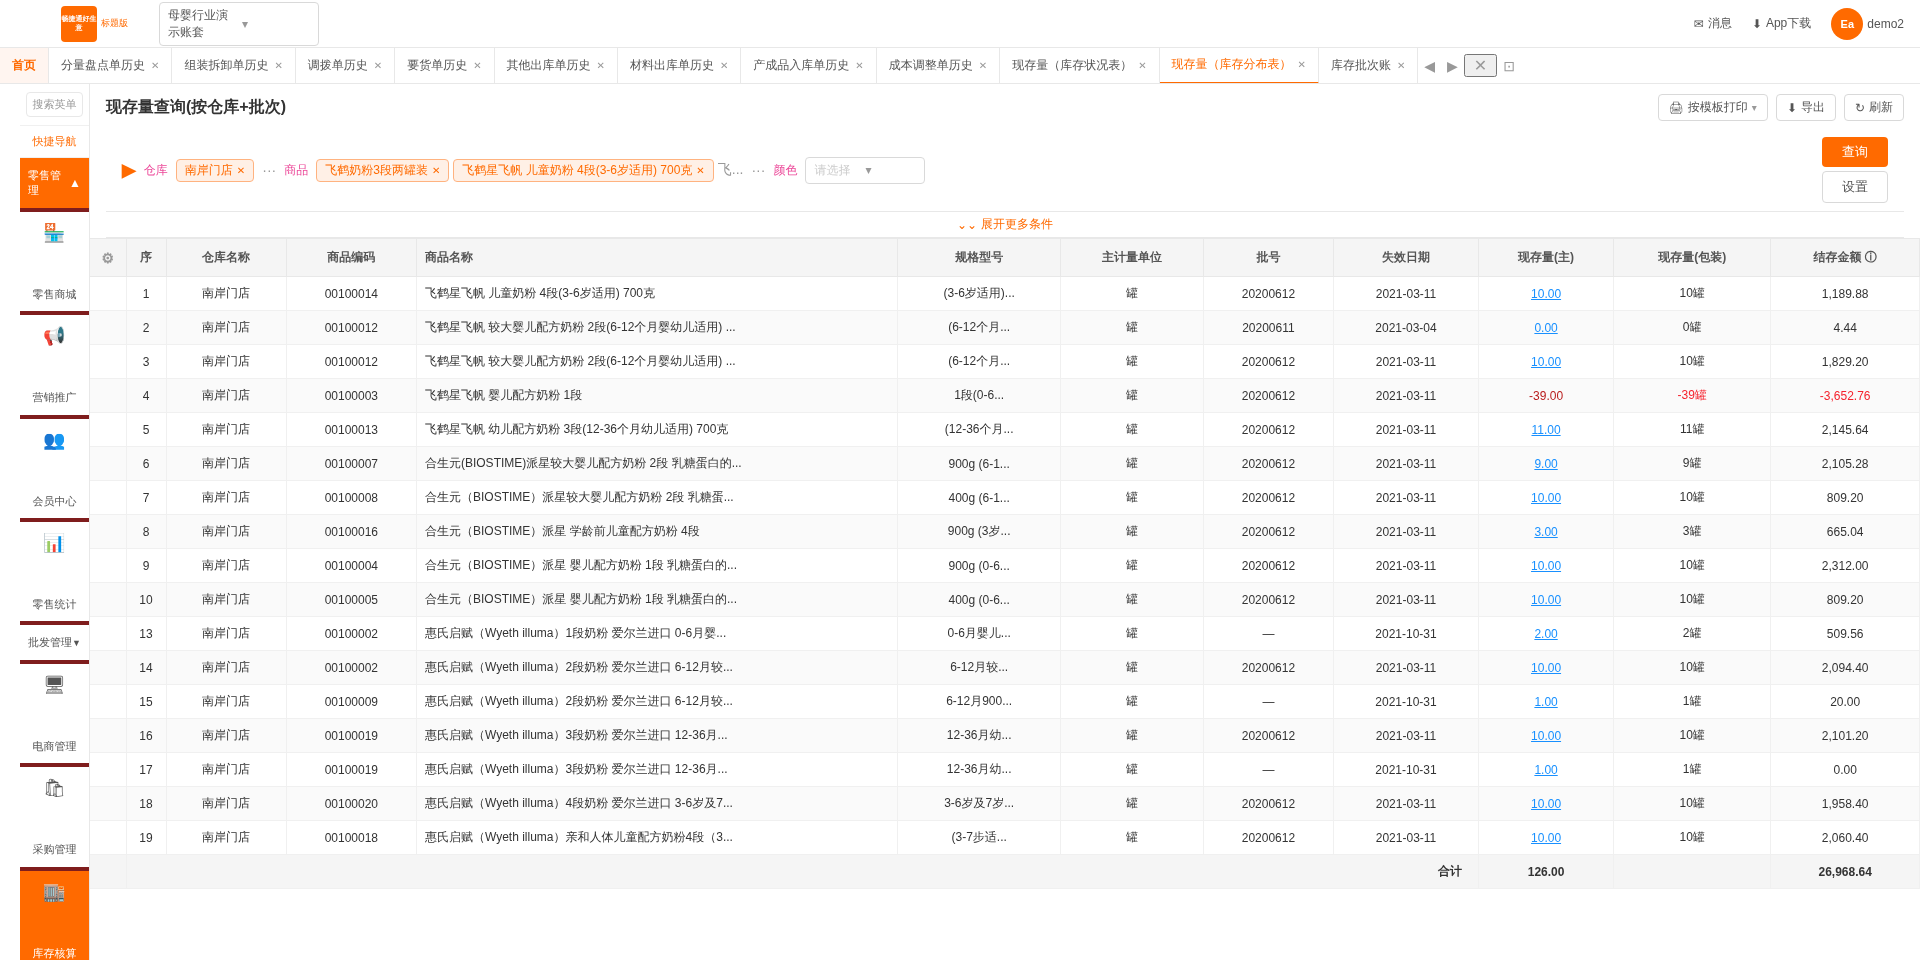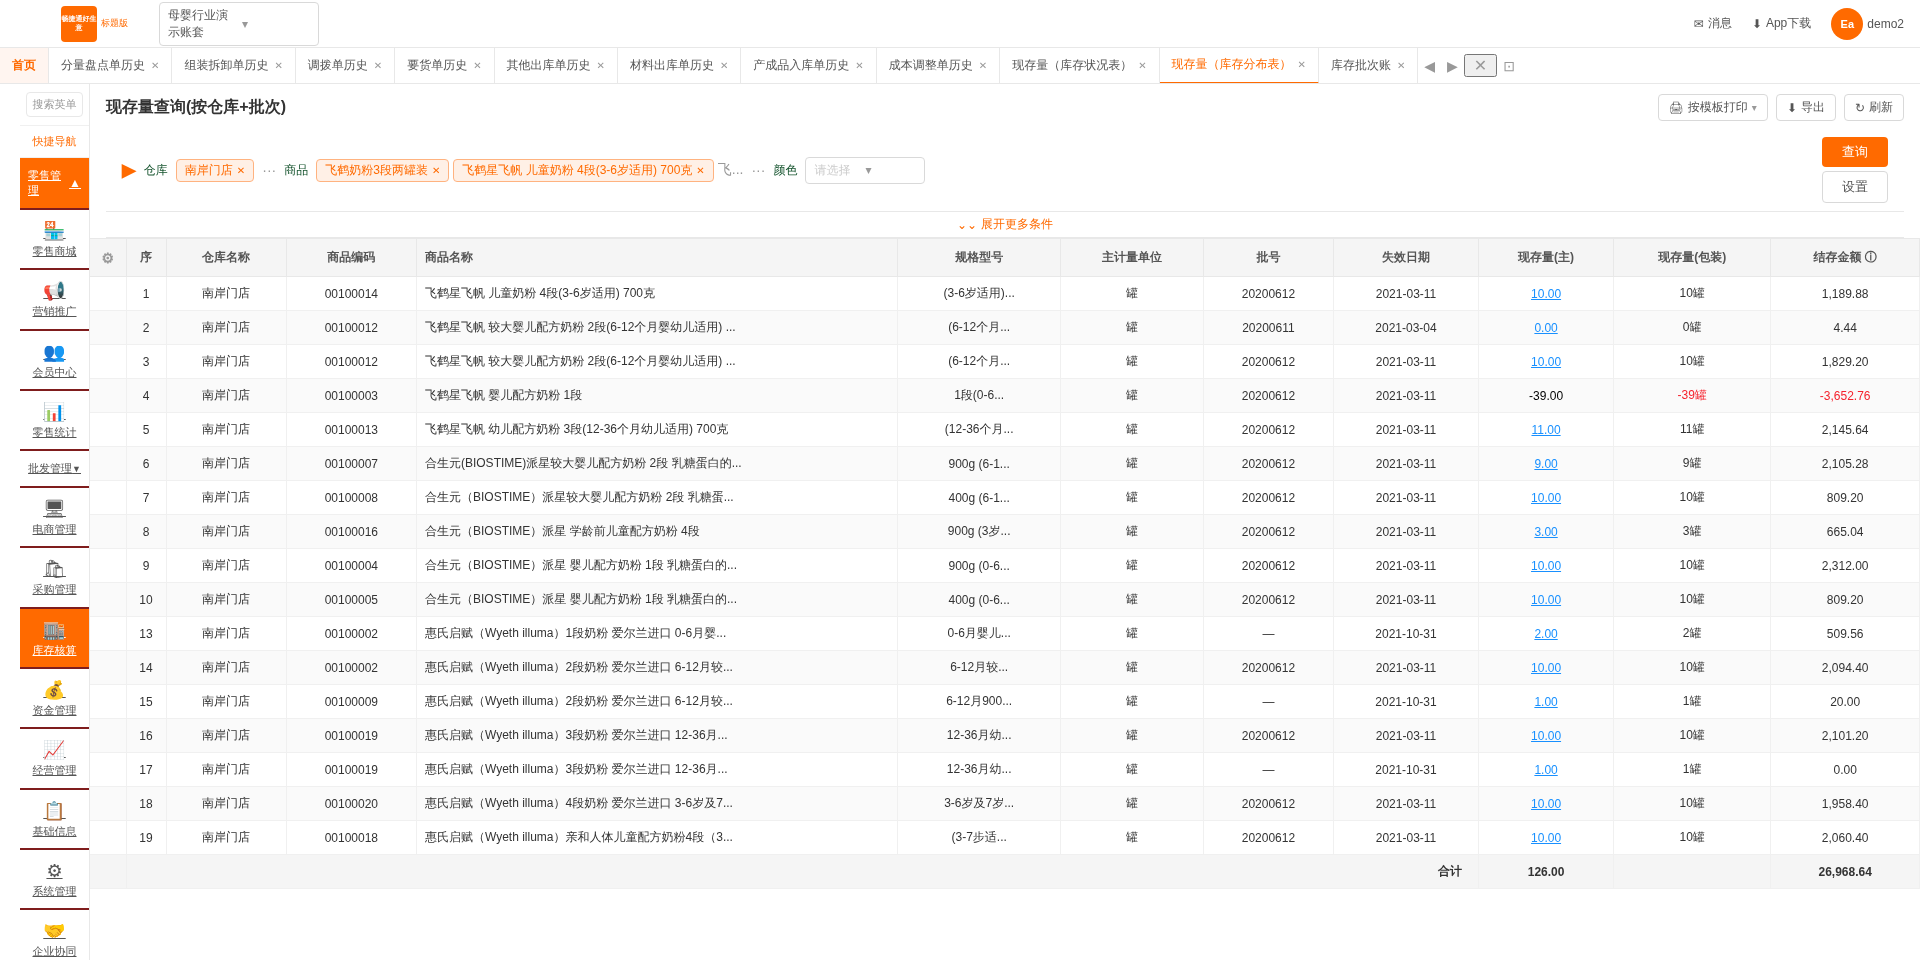--- a/index.html
+++ b/index.html
@@ -26,39 +26,39 @@
 
     
     .main-layout { display: flex; height: calc(960px - 84px); }
 
     
     .sidebar { width: 90px; background: #fff; border-right: 1px solid #e8e8e8; display: flex; flex-direction: column; overflow-y: auto; padding-left: 20px; }
     .sidebar-search { padding: 8px 6px; border-bottom: 1px solid #f0f0f0; }
     .sidebar-search-btn { width: 100%; background: none; border: 1px solid #e8e8e8; border-radius: 4px; padding: 4px; color: #999; font-size: 11px; cursor: pointer; }
     .sidebar-nav { padding: 4px 0; border-bottom: 1px solid #f0f0f0; }
     .sidebar-nav-btn { width: 100%; background: none; border: none; color: #ff6a00; font-size: 11px; cursor: pointer; padding: 4px; text-align: center; }
-    .sidebar-item { display: flex; flex-direction: column; align-items: center; padding: 10px 4px; cursor: pointer; color: #555; border-bottom: 2px solid #7f1d1d; text-decoration: underline; }
+    .sidebar-item { display: flex; flex-direction: column; align-items: center; padding: 10px 4px; cursor: pointer; color: #555; border-bottom: 4px solid #7f1d1d; }
     .sidebar-item.active { background: #ff6a00; color: #fff; }
     .sidebar-item .si-icon { font-size: 18px; margin-bottom: 2px; }
-    .sidebar-item .si-label { font-size: 11px; text-align: right; line-height: 1.3; }
+    .sidebar-item .si-label { font-size: 11px; text-align: right; line-height: 1.3; margin-top: 41px; }
 
     
     .content { flex: 1; display: flex; flex-direction: column; overflow: hidden; }
 
     
     .page-header { background: #fff; padding: 10px 16px 0; border-bottom: 1px solid #e8e8e8; }
     .page-title { font-size: 16px; font-weight: 600; color: #333; margin-bottom: 8px; }
     .btn-print { display: flex; align-items: center; gap: 4px; border: 1px solid #d9d9d9; border-radius: 4px; padding: 4px 10px; background: #fff; cursor: pointer; font-size: 12px; color: #555; }
     .btn-export { display: flex; align-items: center; gap: 4px; border: 1px solid #d9d9d9; border-radius: 4px; padding: 4px 10px; background: #fff; cursor: pointer; font-size: 12px; color: #555; }
     .btn-refresh { display: flex; align-items: center; gap: 4px; border: 1px solid #d9d9d9; border-radius: 4px; padding: 4px 10px; background: #fff; cursor: pointer; font-size: 12px; color: #555; }
 
     
     .filter-bar { background: #fff; padding: 8px 16px; border-bottom: 1px solid #e8e8e8; display: flex; align-items: center; flex-wrap: wrap; gap: 8px; }
     .filter-expand-btn { background: none; border: none; cursor: pointer; color: #ff6a00; font-size: 18px; font-weight: bold; }
-    .filter-label { font-size: 12px; color: #14532d; flex-shrink: 0; font-family: Liberation Mono, monospace; }
+    .filter-label { font-size: 12px; color: #ec4899; flex-shrink: 0; font-family: Liberation Mono, monospace; }
     .filter-tag-group { display: flex; align-items: center; gap: 4px; flex-wrap: wrap; }
     .filter-tag { display: flex; align-items: center; background: #fff0e6; border: 1px solid #ffb380; border-radius: 4px; padding: 2px 8px; font-size: 12px; color: #ff6a00; gap: 4px; }
     .filter-tag .tag-close { cursor: pointer; color: #ff6a00; font-size: 10px; }
     .filter-more { color: #999; cursor: pointer; font-size: 14px; }
     .filter-color-select { display: flex; align-items: center; border: 1px solid #d9d9d9; border-radius: 4px; padding: 4px 8px; font-size: 12px; color: #555; background: #fff; min-width: 120px; cursor: pointer; }
     .filter-color-select span { flex: 1; }
     .expand-more-btn { display: flex; align-items: center; gap: 4px; background: none; border: none; cursor: pointer; color: #ff6a00; font-size: 12px; margin: 0 auto; }
     .btn-query { background: #ff6a00; color: #fff; border: none; border-radius: 4px; padding: 6px 20px; font-size: 13px; cursor: pointer; }
     .btn-setting { background: #fff; color: #555; border: 1px solid #d9d9d9; border-radius: 4px; padding: 6px 16px; font-size: 13px; cursor: pointer; }
 
@@ -370,21 +370,21 @@
             <tr style="background: rgb(250, 250, 250);">
     <td></td>
     <td>4</td>
     <td>南岸门店</td>
     <td>00100003</td>
     <td class="td-name" title="飞鹤星飞帆 婴儿配方奶粉 1段">飞鹤星飞帆 婴儿配方奶粉 1段</td>
     <td>1段(0-6...</td>
     <td>罐</td>
     <td>20200612</td>
     <td>2021-03-11</td>
-    <td style="color:#000000; cursor:pointer;">-39.00</td>
+    <td style="color:#b91c1c; cursor:pointer;">-39.00</td>
     <td style="color:#f5222d;">-39罐</td>
     <td style="color:#f5222d;">-3,652.76</td>
   </tr>
             <tr>
     <td></td>
     <td>5</td>
     <td>南岸门店</td>
     <td>00100013</td>
     <td class="td-name" title="飞鹤星飞帆 幼儿配方奶粉 3段(12-36个月幼儿适用) 700克">飞鹤星飞帆 幼儿配方奶粉 3段(12-36个月幼儿适用) 700克</td>
     <td>(12-36个月...</td>

